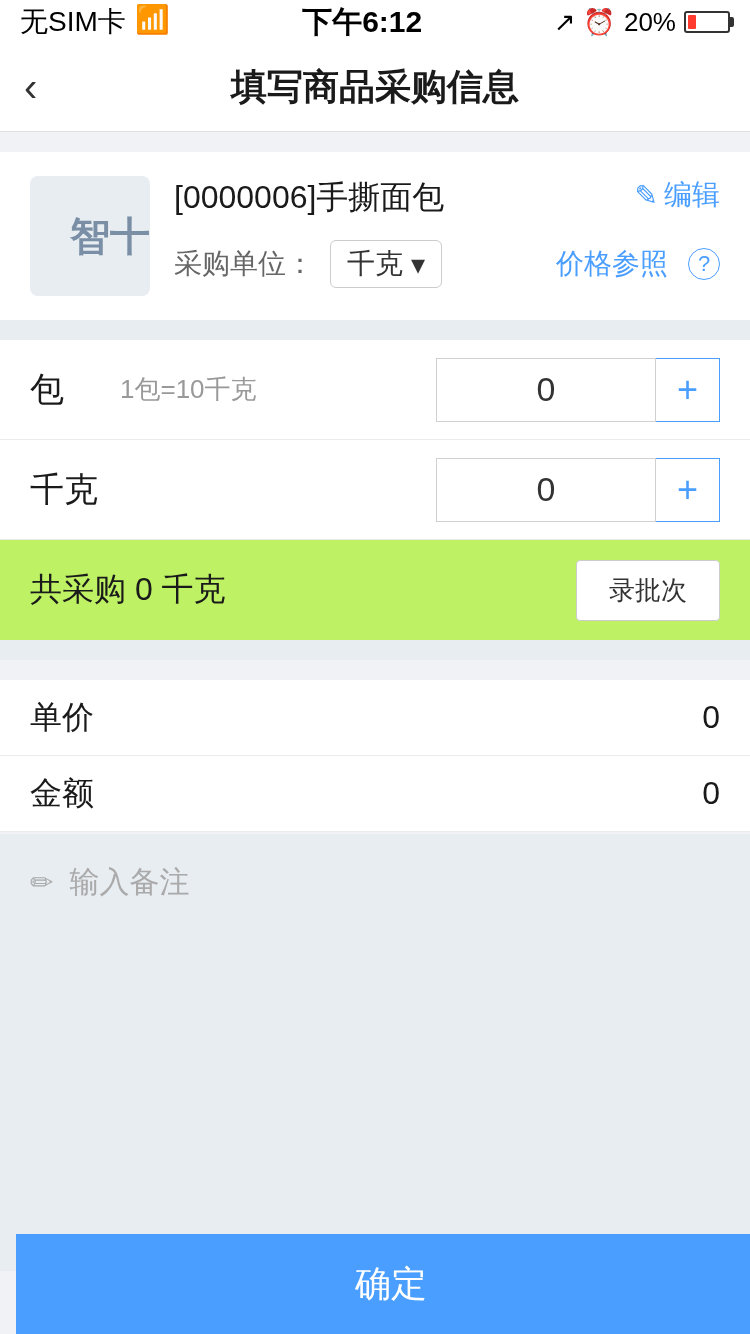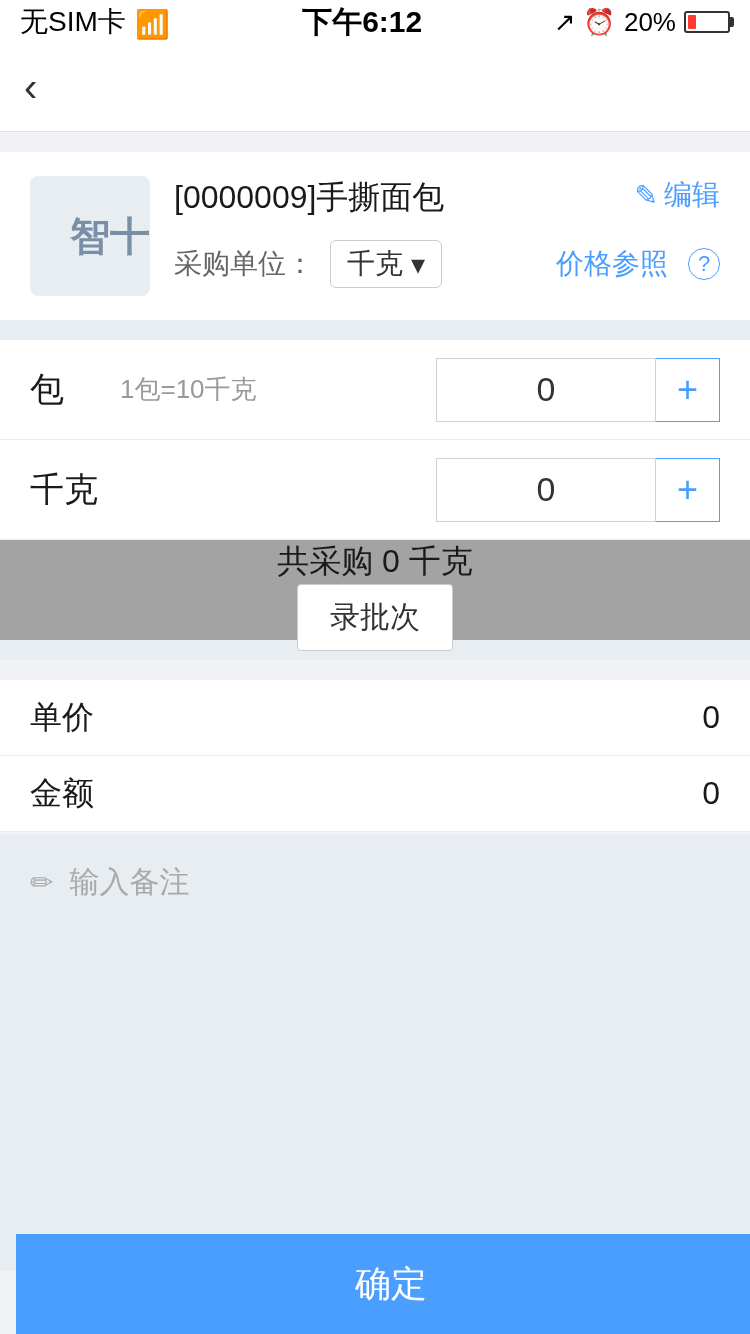--- a/index.html
+++ b/index.html
@@ -16,21 +16,21 @@
     .status-bar {
       height: 44px;
       background: #fff;
       display: flex;
       align-items: center;
       justify-content: space-between;
       padding: 0 20px;
       font-size: 28px;
       font-weight: 500;
     }
-    .status-left { display: flex; align-items: flex-end; gap: 10px; }
+    .status-left { display: flex; align-items: flex-start; gap: 10px; }
     .status-center { font-size: 30px; font-weight: 600; }
     .status-right { display: flex; align-items: center; gap: 8px; font-size: 26px; }
     .battery-icon {
       width: 46px;
       height: 22px;
       border: 2px solid #333;
       border-radius: 3px;
       position: relative;
       display: inline-flex;
       align-items: center;
@@ -204,32 +204,31 @@
       border-left: none;
     }
 
     
     .summary-row {
       display: flex;
       align-items: center;
       justify-content: space-between;
       padding: 0 30px;
       height: 100px;
-      background: #a3a3a3;
-      flex-direction: column;
+      background: #bef264;
     }
     .summary-text {
       font-size: 32px;
       color: #1a1a1a;
     }
     .record-btn {
       border: 1px solid #ccc;
       background: #fff;
       padding: 12px 32px;
-      font-size: 30px;
+      font-size: 26px;
       color: #333;
       border-radius: 4px;
       cursor: pointer;
     }
 
     
     .price-section {
       background: #fff;
       margin-top: 20px;
     }
@@ -303,28 +302,29 @@
     <span>⏰</span>
     <span>20%</span>
     <div class="battery-icon">
       <div class="battery-fill"></div>
     </div>
   </div>
 </div>
 
 <div class="nav-bar">
   <span class="nav-back">‹</span>
+  <span class="nav-title">填写商品采购信息</span>
 </div>
 
 <div class="product-card" style="position:relative;">
   <div class="product-image">
     <span class="product-image-text">智十</span>
   </div>
   <div class="product-info">
-    <div class="product-name">[0000009]手撕面包</div>
+    <div class="product-name">[0000006]手撕面包</div>
     <div class="product-meta">
       <span class="meta-label">采购单位：</span>
       <div class="unit-select">
         <span>千克</span>
         <span>▾</span>
       </div>
       <div class="price-ref">
         <span>价格参照</span>
         <span style="width:32px;height:32px;border-radius:50%;border:1px solid #4a9eff;display:inline-flex;align-items:center;justify-content:center;font-size:22px;">?</span>
       </div>

